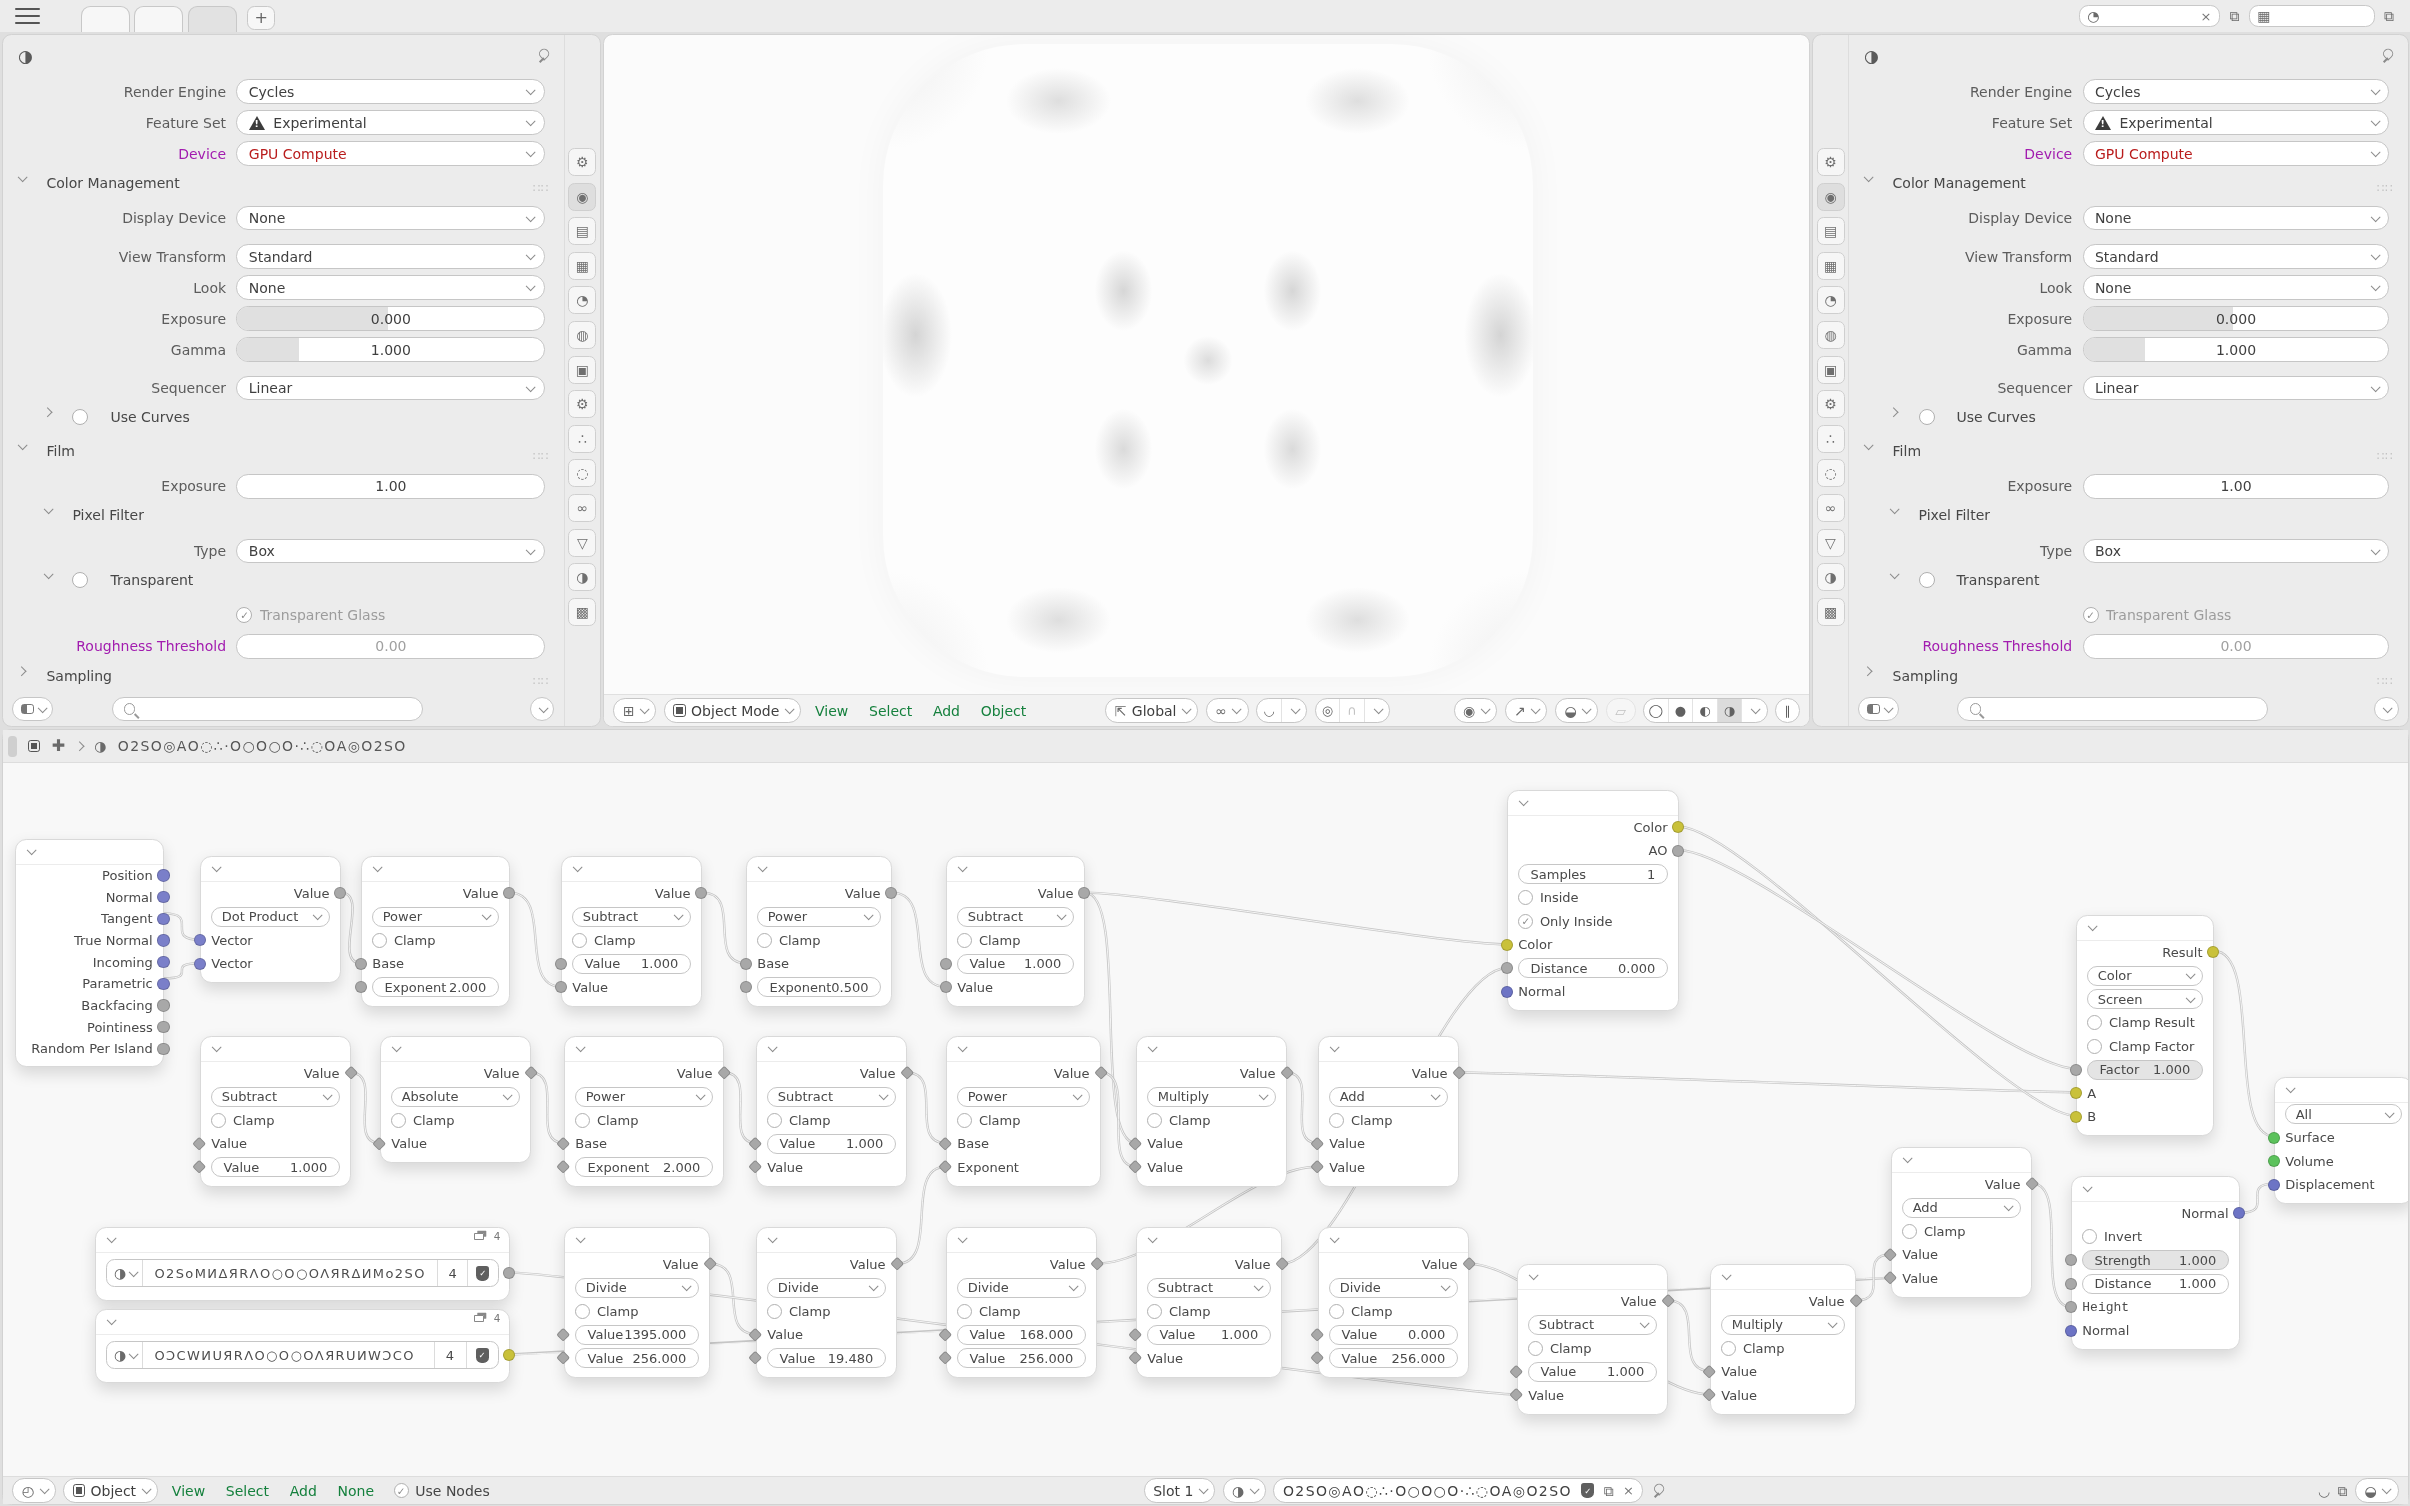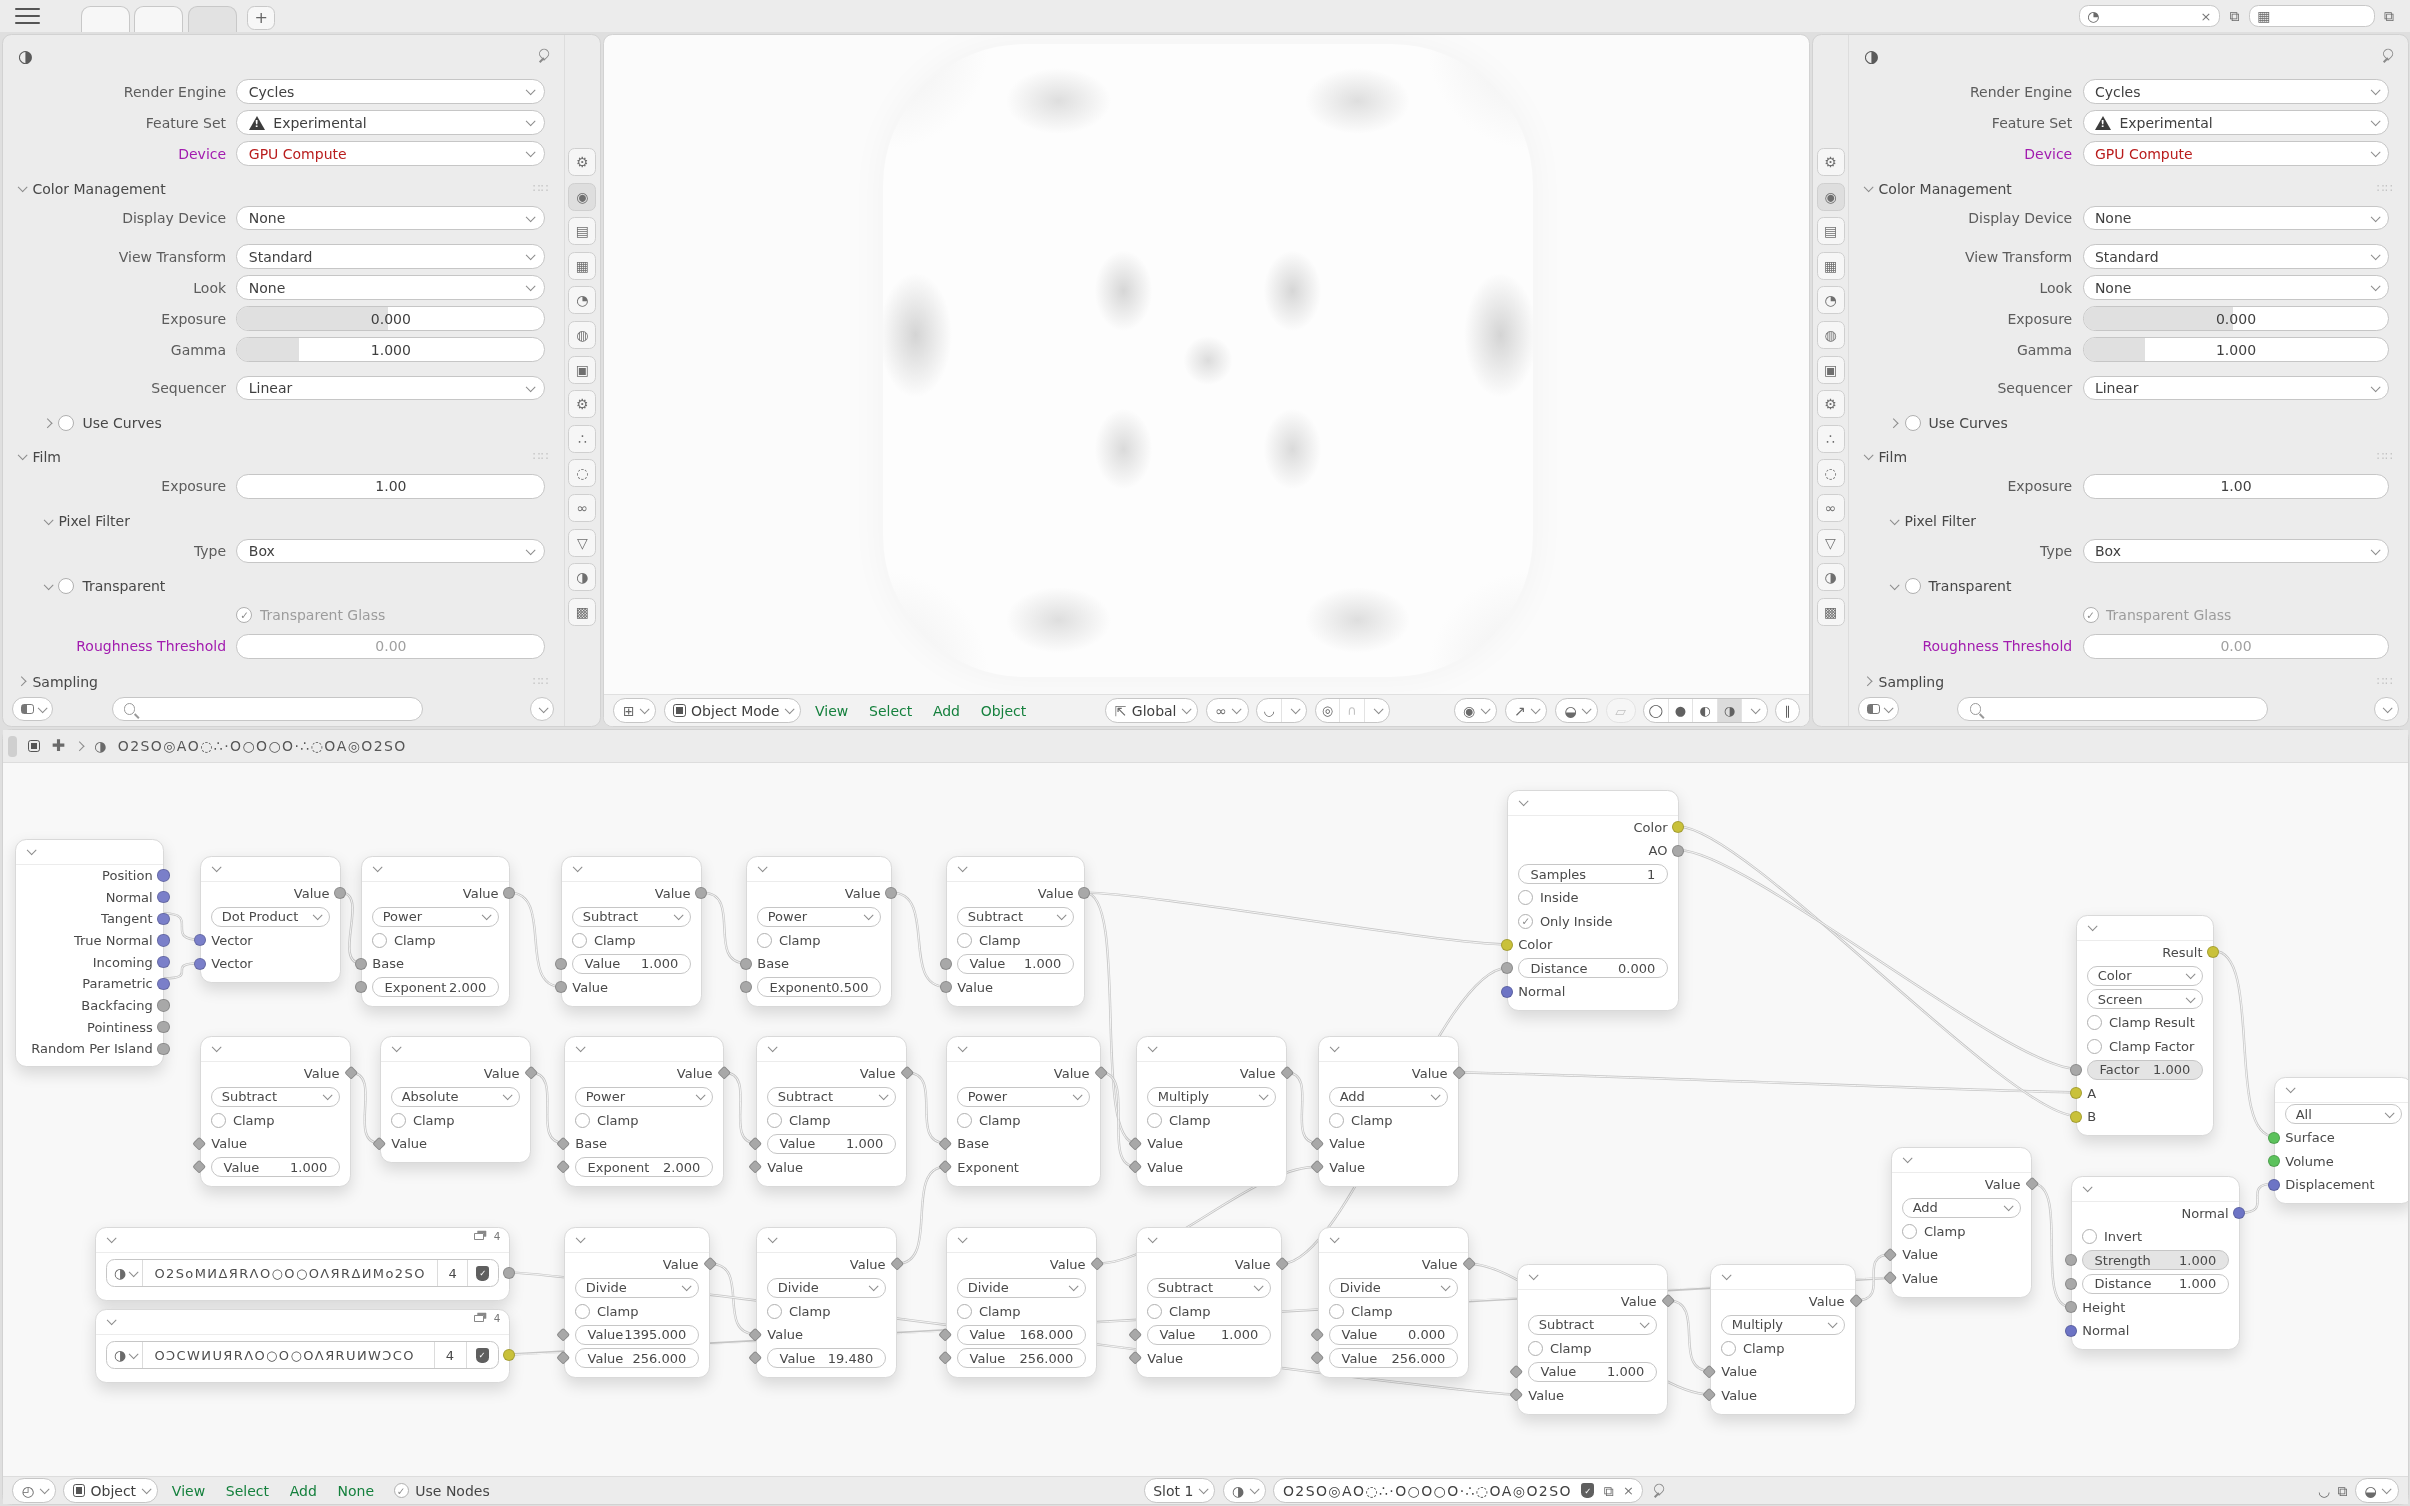--- a/index.html
+++ b/index.html
@@ -42,21 +42,21 @@
   .props-body { position:absolute; top:41px; bottom:34px; overflow:hidden; left:0; right:0; padding:0 5.6px; }
   .prow { display:flex; align-items:center; height:31px; }
   .plabel { width:228px; text-align:right; padding-right:10.4px; font-size:14px; color:#5c5c5c; flex:none; }
   .plabel.dim { color:#a21caf; }
   .pfield { flex:1; margin-right:13px; }
   .pfield .pill { width:100%; }
   .pill.dim { color:#b91c1c; }
   .valpill { display:flex; align-items:center; justify-content:center; background:#fff; border:0.9px solid #c6c6c6; border-radius:12.2px; height:24.5px; font-size:14px; color:#3f3f3f; position:relative; overflow:hidden; }
   .valpill .fill { position:absolute; left:0; top:0; bottom:0; background:#e0e0e0; }
   .valpill span { position:relative; }
-  .sect { display:flex; align-items:center; height:28px; padding:0 9.4px; gap:8px; margin-top:5.6px; }
+  .sect { display:flex; height:28px; padding:0 9.4px; gap:22px; margin-top:5.6px; }
   .sect .t { font-size:14px; color:#474747; }
   .sect .right { margin-left:auto; display:flex; gap:9.4px; align-items:center; }
   .subsect { margin-left:26px; }
   .props-foot { position:absolute; bottom:0; left:0; right:0; height:34px; display:flex; align-items:center; padding:0 9.4px; gap:11.3px; }
   .sw-pill { display:flex; align-items:center; gap:3.8px; border:0.9px solid #c6c6c6; background:#fff; border-radius:12.2px; height:24.5px; padding:0 7.5px; }
   .sw-ic { width:13px; height:9.4px; border:1.3px solid #777; border-radius:2.8px; background:linear-gradient(to right,#777 50%,#fff 50%); }
   .search-pill { flex:1; max-width:311px; margin:0 auto; display:flex; align-items:center; gap:7.5px; border:0.9px solid #c6c6c6; background:#fff; border-radius:12.2px; height:24.5px; padding:0 11.3px; }
   .circ-btn { width:24.5px; height:24.5px; border:0.9px solid #c6c6c6; border-radius:50%; background:#fff; display:flex; align-items:center; justify-content:center; margin-left:auto; }
   .tabstrip { position:absolute; top:0; bottom:0; width:36px; padding-top:113px; display:flex; flex-direction:column; gap:6.6px; align-items:center; }
   .tabstrip.left { left:0; border-right:0.9px solid #ddd; }
@@ -1551,21 +1551,21 @@
           </span>
           <span class="sock l" style="background: rgb(168, 168, 168);"></span>
         </div>
         <div class="nrow" style="height: 23.5px;">
           <span class="nfield">
             <span>Distance</span>
             <span>1.000</span>
           </span>
           <span class="sock l" style="background: rgb(168, 168, 168);"></span>
         </div>
-        <div class="nrow" style="height: 23.5px;">
+        <div class="nrow" style="height: 23.5px; font-family: Liberation Mono, monospace;">
           <span>Height</span>
           <span class="sock l" style="background: rgb(168, 168, 168);"></span>
         </div>
         <div class="nrow" style="height: 23.5px;">
           <span>Normal</span>
           <span class="sock l" style="background: rgb(109, 116, 197);"></span>
         </div>
       </div>
       <div class="node" style="left: 2271px; top: 314px; width: 139px;">
         <div class="nhead">

